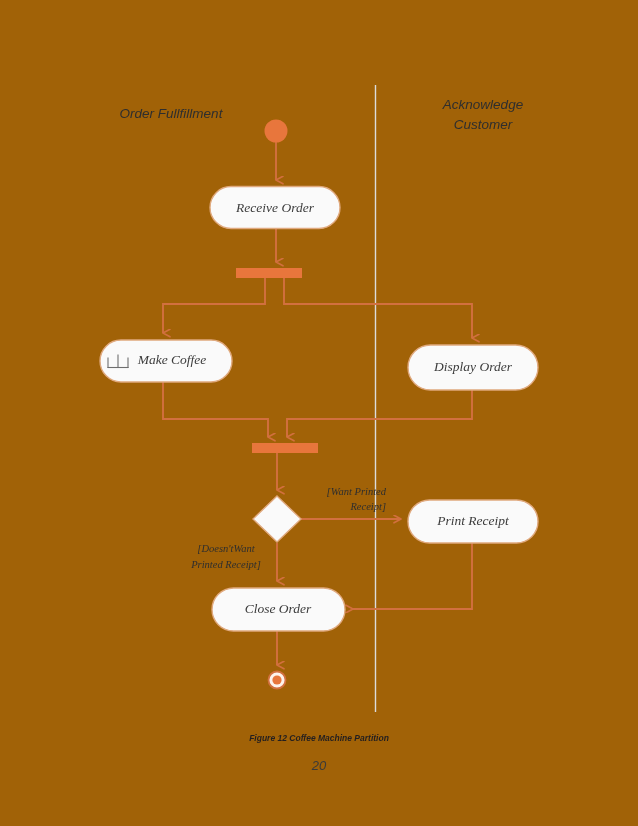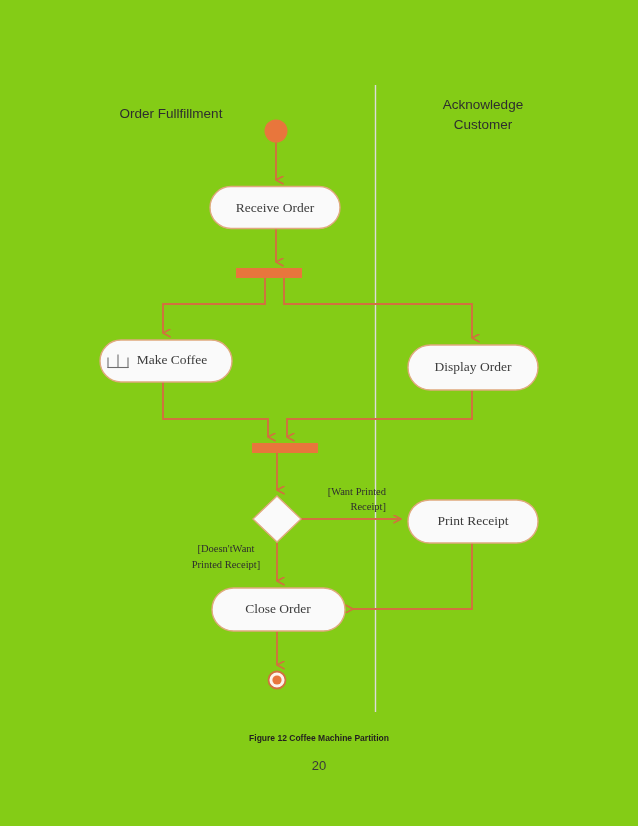--- a/index.html
+++ b/index.html
@@ -9,22 +9,23 @@
     background: #ffffff;
   }
   body {
     font-family: "Liberation Sans", sans-serif;
     -webkit-font-smoothing: antialiased;
   }
   #page {
     position: relative;
     width: 638px;
     height: 826px;
-    background: #84cc16;
+    background: #a16207;
     overflow: hidden;
+    font-style: italic;
   }
   #diagram-svg {
     position: absolute;
     left: 0;
     top: 0;
     width: 638px;
     height: 826px;
     display: block;
   }
   .node-label {

